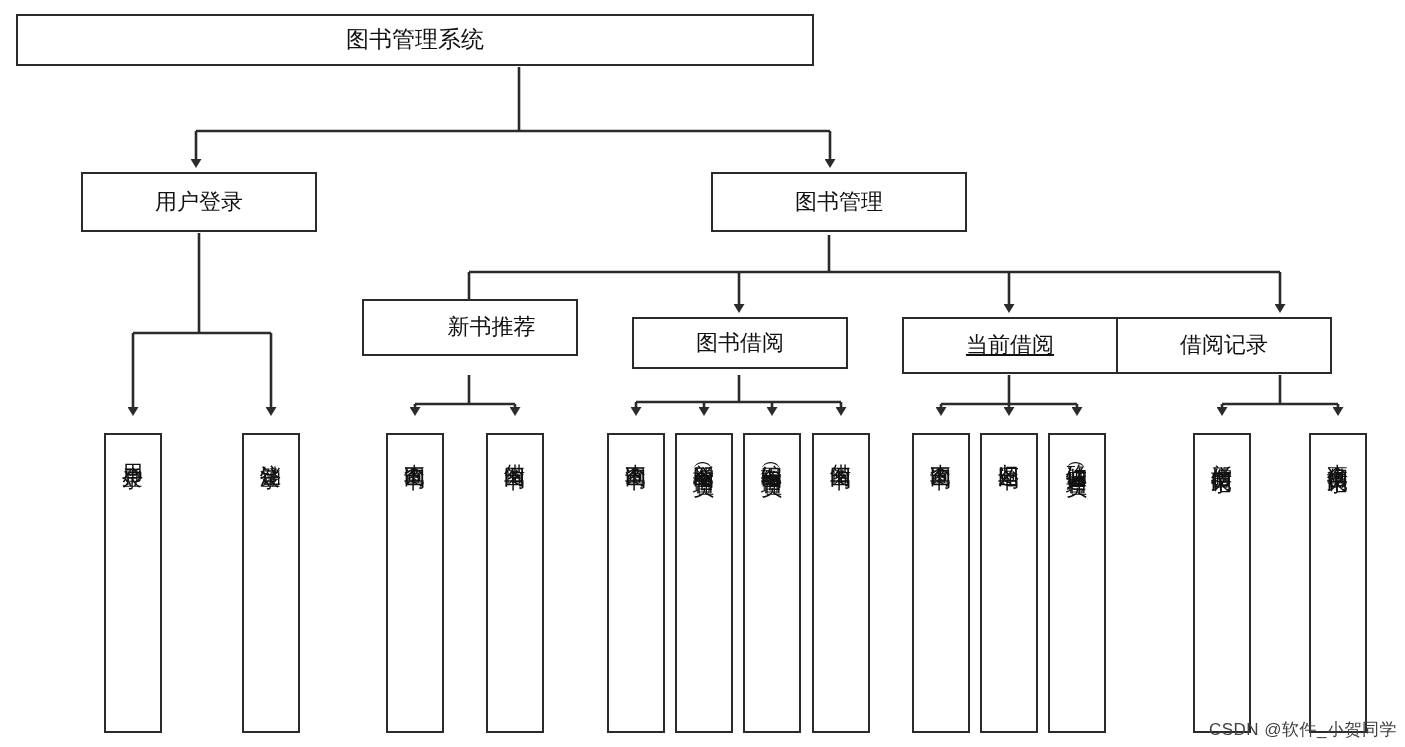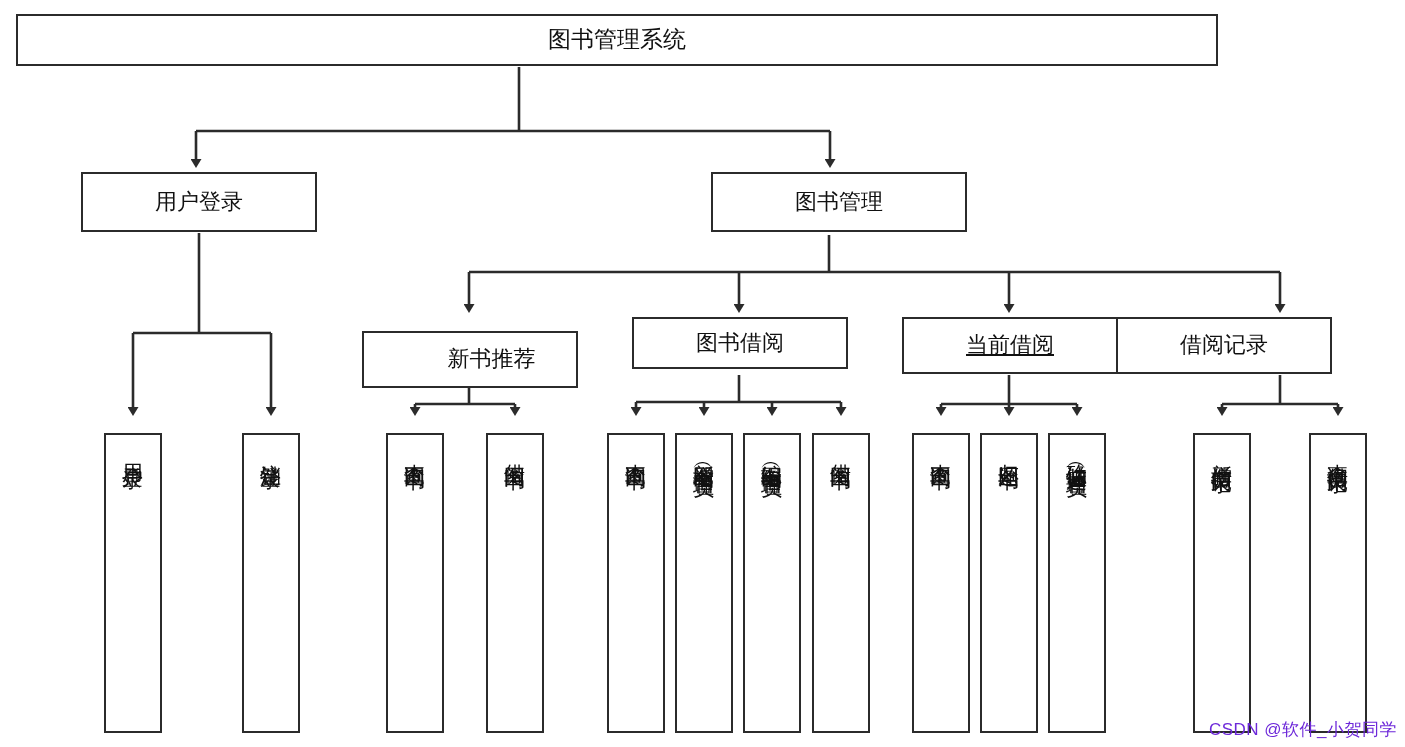--- a/index.html
+++ b/index.html
@@ -62,21 +62,21 @@
     font-size: 21px;
     letter-spacing: 2px;
     line-height: 1;
     white-space: nowrap;
   }
   .watermark {
     position: absolute;
     right: 8px;
     bottom: 6px;
     font-size: 17px;
-    color: #6d28d9;
+    color: #404040;
     letter-spacing: 0.5px;
     white-space: nowrap;
   }
 </style>
 </head>
 <body>
 
 <div id="canvas">
 
   <svg class="edges" viewBox="0 0 1405 747">
@@ -122,32 +122,32 @@
       <path d="M1009,404 L1009,408" marker-end="url(#arrow)"></path>
       <path d="M1077,404 L1077,408" marker-end="url(#arrow)"></path>
 
       <path d="M1280,375 L1280,404"></path>
       <path d="M1222,404 L1338,404"></path>
       <path d="M1222,404 L1222,408" marker-end="url(#arrow)"></path>
       <path d="M1338,404 L1338,408" marker-end="url(#arrow)"></path>
     </g>
   </svg>
 
-  <div class="node root" style="left:16px; top:14px; width:1202px; height:52px;">
+  <div class="node root" style="left:16px; top:14px; width:798px; height:52px;">
     <span class="label">图书管理系统</span>
   </div>
 
   <div class="node branch" style="left:81px; top:172px; width:236px; height:60px;">
     <span class="label">用户登录</span>
   </div>
   <div class="node branch" style="left:711px; top:172px; width:256px; height:60px;">
     <span class="label">图书管理</span>
   </div>
 
-  <div class="node branch" style="left:362px; top:331px; width:216px; height:57px;padding-left:43px;">
+  <div class="node branch" style="left:362px; top:299px; width:216px; height:57px;padding-left:43px;">
     <span class="label">新书推荐</span>
   </div>
   <div class="node branch" style="left:632px; top:317px; width:216px; height:52px;">
     <span class="label">图书借阅</span>
   </div>
   <div class="node branch" style="left:902px; top:317px; width:216px; height:57px;text-decoration:underline;">
     <span class="label">当前借阅</span>
   </div>
   <div class="node branch" style="left:1116px; top:317px; width:216px; height:57px;">
     <span class="label">借阅记录</span>

